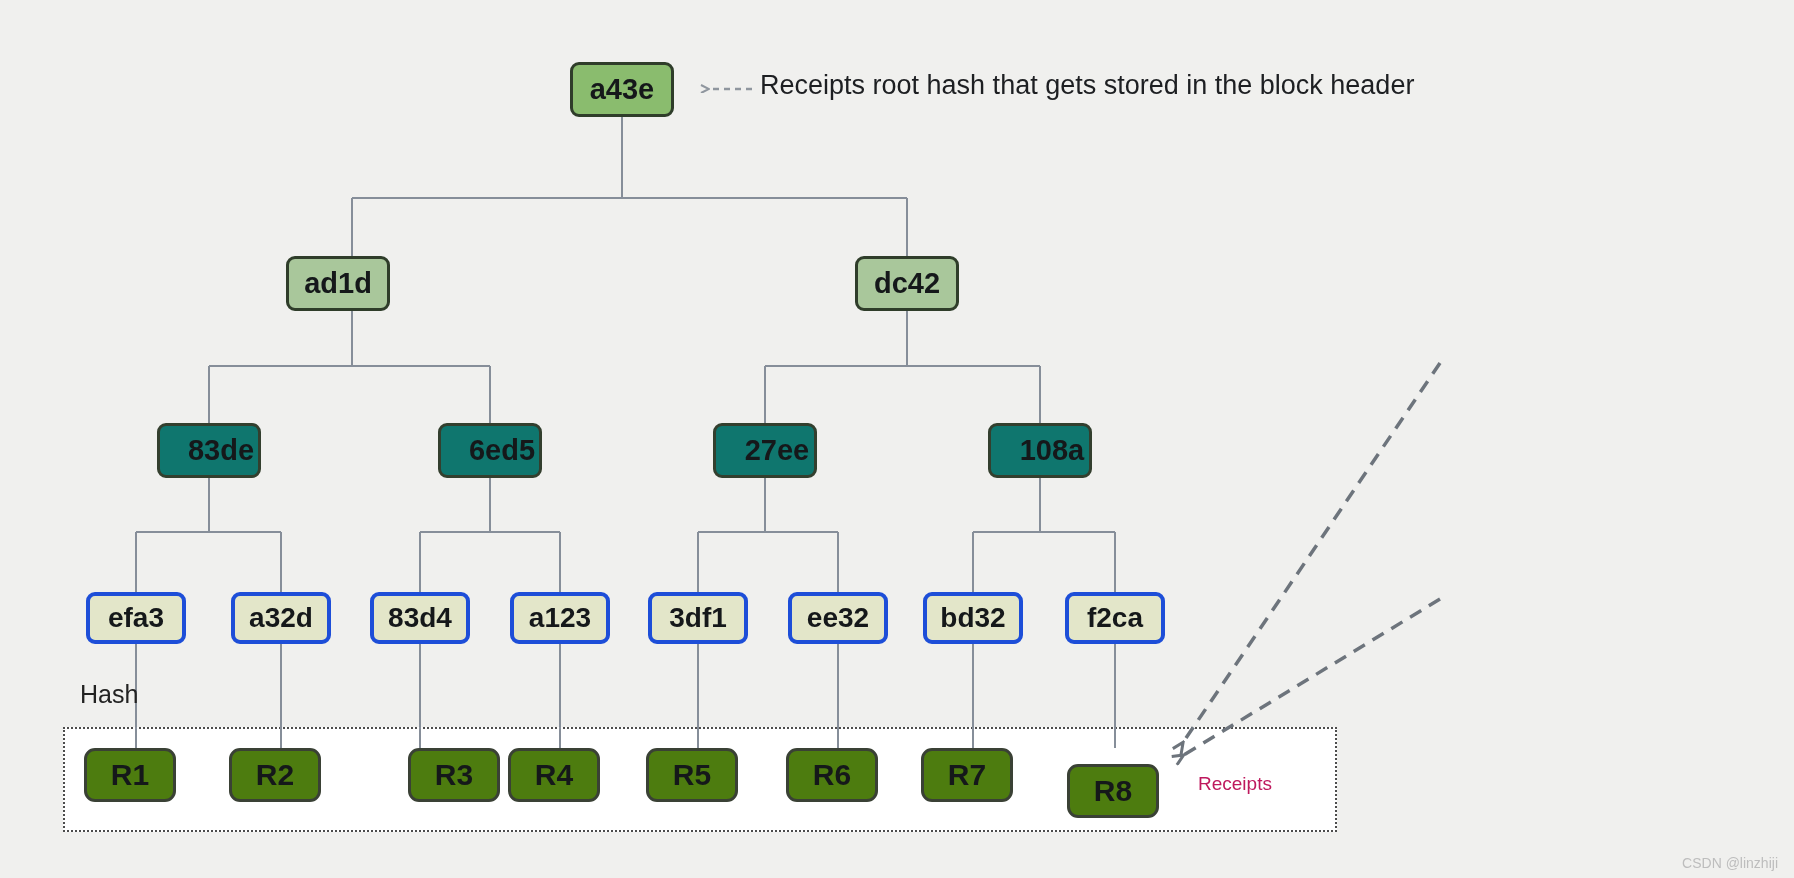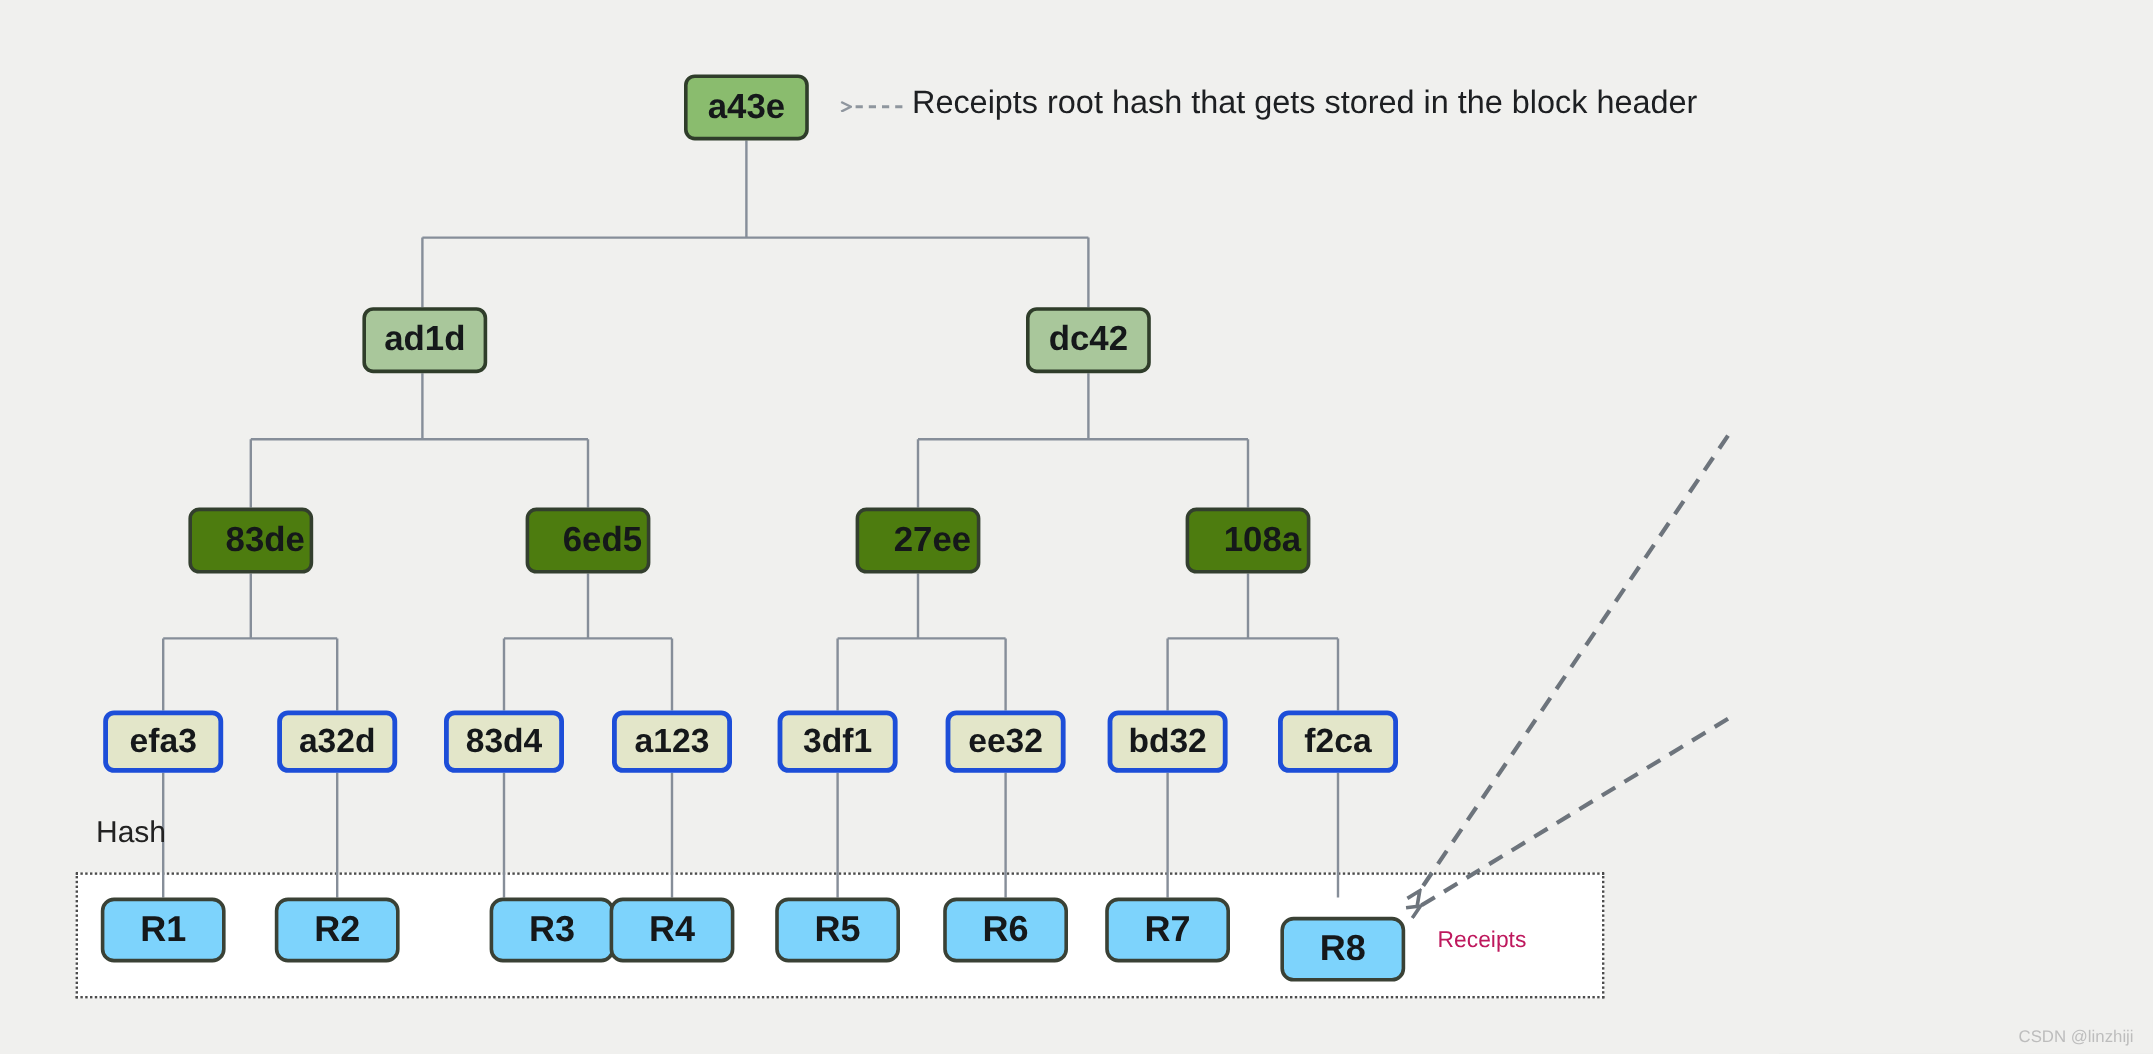--- a/index.html
+++ b/index.html
@@ -20,28 +20,28 @@
     display:flex;align-items:center;justify-content:center;
     border-radius:9px;
     font-weight:bold;
     color:#15181a;
     z-index:3;
     letter-spacing:0px;
   }
   .lvl{width:104px;height:55px;font-size:29px;border:3px solid #2f3d2a;}
   .root{background:#8abc6e;}
   .l1{background:#a9c79b;}
-  .l2{background:#4d7c0f;border-color:#333f2e;padding-left:24px;}
+  .l2{background:#0f766e;border-color:#333f2e;padding-left:24px;}
   .leaf{
     width:100px;height:52px;font-size:28px;
     background:#e3e6c9;border:4px solid #1d4ed8;
   }
   .receipt{
-    width:104px;height:54px;font-size:30px;
-    background:#7dd3fc;border:3px solid #3a4135;
+    width:92px;height:54px;font-size:30px;
+    background:#4d7c0f;border:3px solid #3a4135;
     border-radius:11px;
   }
   .receipts-box{
     position:absolute;left:63px;top:727px;width:1274px;height:105px;
     box-sizing:border-box;
     background:#ffffff;
     border:2px dotted #4c4c4c;
     z-index:1;
   }
   .annotation{
@@ -107,21 +107,21 @@
     <g stroke="#6d747c" stroke-width="3.5" fill="none" stroke-dasharray="13 9">
       <line x1="1440" y1="363" x2="1182" y2="744" marker-end="url(#arrC)"></line>
       <line x1="1440" y1="599" x2="1182" y2="756" marker-end="url(#arrC)"></line>
     </g>
   </svg>
 
   <div class="annotation">Receipts root hash that gets stored in the block header</div>
 
   <div class="tnode lvl root" style="left:570px;top:62px;">a43e</div>
 
-  <div class="tnode lvl l1" style="left:302px;top:256px;">ad1d</div>
+  <div class="tnode lvl l1" style="left:286px;top:256px;">ad1d</div>
   <div class="tnode lvl l1" style="left:855px;top:256px;">dc42</div>
 
   <div class="tnode lvl l2" style="left:157px;top:423px;">83de</div>
   <div class="tnode lvl l2" style="left:438px;top:423px;">6ed5</div>
   <div class="tnode lvl l2" style="left:713px;top:423px;">27ee</div>
   <div class="tnode lvl l2" style="left:988px;top:423px;">108a</div>
 
   <div class="tnode leaf" style="left:86px;top:592px;">efa3</div>
   <div class="tnode leaf" style="left:231px;top:592px;">a32d</div>
   <div class="tnode leaf" style="left:370px;top:592px;">83d4</div>

